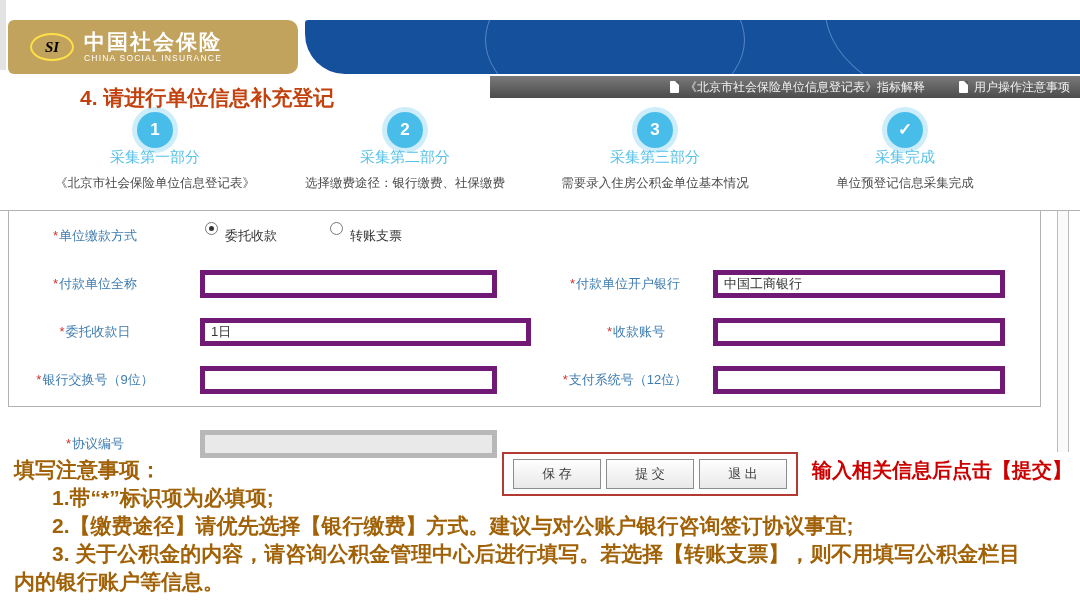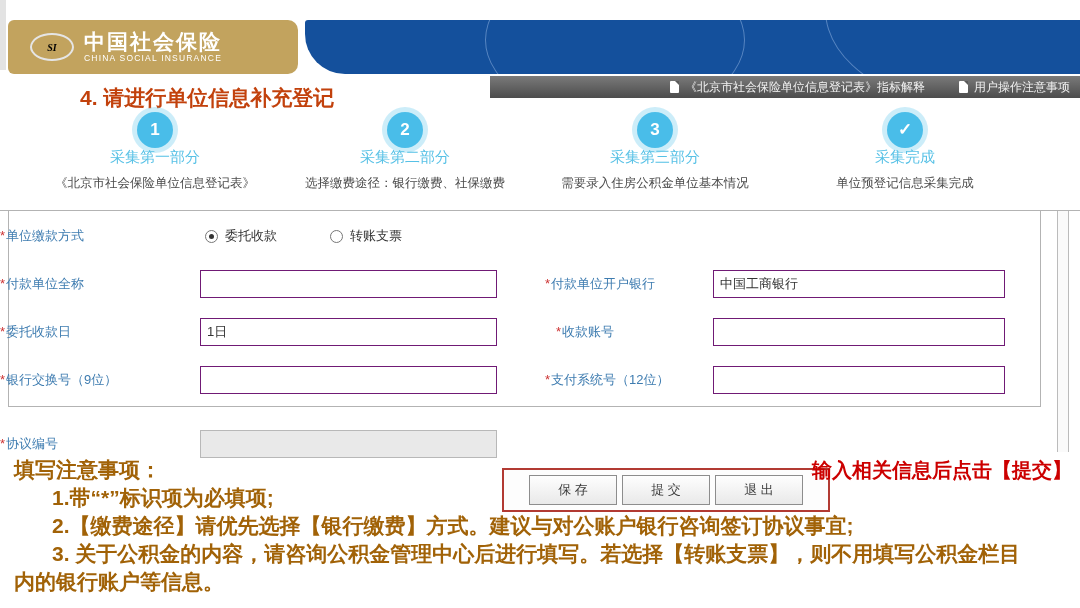--- a/index.html
+++ b/index.html
@@ -2,21 +2,21 @@
 <html><head>
 <meta charset="utf-8">
 <style>
   * { margin:0; padding:0; box-sizing:border-box; }
   html,body { width:1080px; height:608px; background:#fff; font-family:"Liberation Sans", sans-serif; overflow:hidden; }
   .canvas { position:relative; width:1080px; height:608px; background:#fff; }
 
   
   .edge-strip { position:absolute; left:0; top:10; width:6px; height:70px; background:#e3e3e3; }
   .gold-band { position:absolute; left:8px; top:20px; width:290px; height:54px; background:#c2a35e; border-radius:6px 10px 10px 6px; display:flex; align-items:center; padding-left:22px; }
-  .logo-ellipse { width:44px; height:28px; border:2px solid #e5e5e5; border-radius:50%; display:flex; align-items:center; justify-content:center; color:#000000; font-style:italic; font-weight:bold; font-size:10px; font-family:"Liberation Serif", serif; margin-right:10px; }
+  .logo-ellipse { width:44px; height:28px; border:2px solid #fde047; border-radius:50%; display:flex; align-items:center; justify-content:center; color:#000000; font-style:italic; font-weight:bold; font-size:15px; font-family:"Liberation Serif", serif; margin-right:10px; }
   .logo-text .cn { color:#fff; font-size:21px; letter-spacing:2px; font-family:"Liberation Serif", serif; font-weight:bold; line-height:22px; }
   .logo-text .en { color:#fff; font-size:8.5px; letter-spacing:1.2px; line-height:10px; }
   .blue-band { position:absolute; left:305px; top:20px; right:0; height:54px; background:#14509c; border-radius:3px 0 0 40px; overflow:hidden; }
   .blue-band .c1, .blue-band .c2 { position:absolute; border:1px solid rgba(170,200,240,.45); border-radius:50%; }
   .blue-band .c1 { width:260px; height:160px; left:180px; top:-60px; }
   .blue-band .c2 { width:320px; height:200px; left:520px; top:-110px; }
 
   
   .dark-bar { position:absolute; left:490px; right:0; top:76px; height:22px; background:linear-gradient(#7a7a7a,#4c4c4c); display:flex; align-items:center; justify-content:flex-end; gap:34px; padding-right:10px; }
   .bar-item { display:flex; align-items:center; gap:6px; color:#f0f0f0; font-size:12px; cursor:pointer; white-space:nowrap; }
@@ -31,31 +31,31 @@
   .step-badge { width:36px; height:36px; margin:0 auto; background:#49bde9; border-radius:50%; color:#fff; font-size:17px; font-weight:bold; line-height:36px; box-shadow:0 0 0 5px rgba(122,207,240,.38); }
   .step-title { color:#57c1e6; font-size:15px; }
   .step-sub { margin-top:8px; color:#4a4a4a; font-size:12.5px; }
 
   
   .top-rule { position:absolute; left:0; right:0; top:210px; border-top:1px solid #b3b3b3; }
   .panel { position:absolute; left:8px; top:210px; width:1033px; height:197px; border-left:1px solid #b3b3b3; border-right:1px solid #b3b3b3; border-bottom:1px solid #b3b3b3; }
   .scrollbar { position:absolute; left:1057px; top:211px; width:12px; height:241px; background:#fafafa; border-left:1px solid #bbb; border-right:1px solid #bbb; }
 
   .frow { position:absolute; height:28px; font-size:13px; }
-  .flabel { position:absolute; line-height:28px; text-align:left; color:#3e7cb0; white-space:nowrap; }
+  .flabel { position:absolute; line-height:28px; text-align:center; color:#3e7cb0; white-space:nowrap; }
   .req { color:#cc3333; margin-right:1px; }
-  .finput { position:absolute; height:28px; border:1px solid #701a75; background:#fff; font-size:13px; color:#333; padding:0 6px; font-family:"Liberation Sans", sans-serif; }
+  .finput { position:absolute; height:28px; border:5px solid #701a75; background:#fff; font-size:13px; color:#333; padding:0 6px; font-family:"Liberation Sans", sans-serif; }
   .finput.disabled { background:#e9e9e9; border-color:#b8b8b8; }
 
-  .radio { display:inline-flex; align-items:center; gap:7px; position:absolute; top:0; line-height:28px; color:#333; cursor:pointer; }
+  .radio { display:inline-flex; align-items:flex-start; gap:7px; position:absolute; top:0; line-height:28px; color:#333; cursor:pointer; }
   .radio .dot { width:13px; height:13px; border:1px solid #777; border-radius:50%; background:#fff; position:relative; }
   .radio.checked .dot::after { content:""; position:absolute; left:3px; top:3px; width:5px; height:5px; border-radius:50%; background:#333; }
 
   
-  .btn-box { position:absolute; left:502px; top:452px; width:328px; height:44px; border:2px solid #b23a33; display:flex; align-items:center; justify-content:center; gap:5px; background:#fdfdfd;margin-top:16px; }
+  .btn-box { position:absolute; left:502px; top:452px; width:296px; height:44px; border:2px solid #b23a33; display:flex; align-items:center; justify-content:center; gap:5px; background:#fdfdfd; }
   .btn { width:88px; height:30px; background:linear-gradient(#fefefe,#e9e9e9); border:1px solid #8d8d8d; font-size:13px; color:#3c3c3c; font-family:"Liberation Sans", sans-serif; cursor:pointer; }
   .submit-hint { position:absolute; left:812px; top:457px; color:#cc0000; font-size:20px; font-weight:bold; white-space:nowrap; }
 
   
   .notes { position:absolute; left:14px; top:456px; width:1010px; color:#a16207; font-weight:bold; font-size:21px; line-height:28px; }
   .notes .nitem { text-indent:38px; }
 </style>
 </head>
 <body>
 
@@ -127,21 +127,21 @@
 
   <div class="frow" style="left:0; top:270px; width:1040px;">
     <div class="flabel" style="left:0; width:190px;"><span class="req">*</span><span>付款单位全称</span></div>
     <input class="finput" style="left: 200px; width: 297px;" value="">
     <div class="flabel" style="left:545px; width:160px;"><span class="req">*</span><span>付款单位开户银行</span></div>
     <input class="finput" style="left: 713px; width: 292px;" value="中国工商银行">
   </div>
 
   <div class="frow" style="left:0; top:318px; width:1040px;">
     <div class="flabel" style="left:0; width:190px;"><span class="req">*</span><span>委托收款日</span></div>
-    <input class="finput" style="left: 200px; width: 297px;" value="1日">
+    <input class="finput" style="left: 200px; width: 331px;" value="1日">
     <div class="flabel" style="left:556px; width:160px;"><span class="req">*</span><span>收款账号</span></div>
     <input class="finput" style="left: 713px; width: 292px;" value="">
   </div>
 
   <div class="frow" style="left:0; top:366px; width:1040px;">
     <div class="flabel" style="left:0; width:190px;"><span class="req">*</span><span>银行交换号（9位）</span></div>
     <input class="finput" style="left: 200px; width: 297px;" value="">
     <div class="flabel" style="left:545px; width:160px;"><span class="req">*</span><span>支付系统号（12位）</span></div>
     <input class="finput" style="left: 713px; width: 292px;" value="">
   </div>

